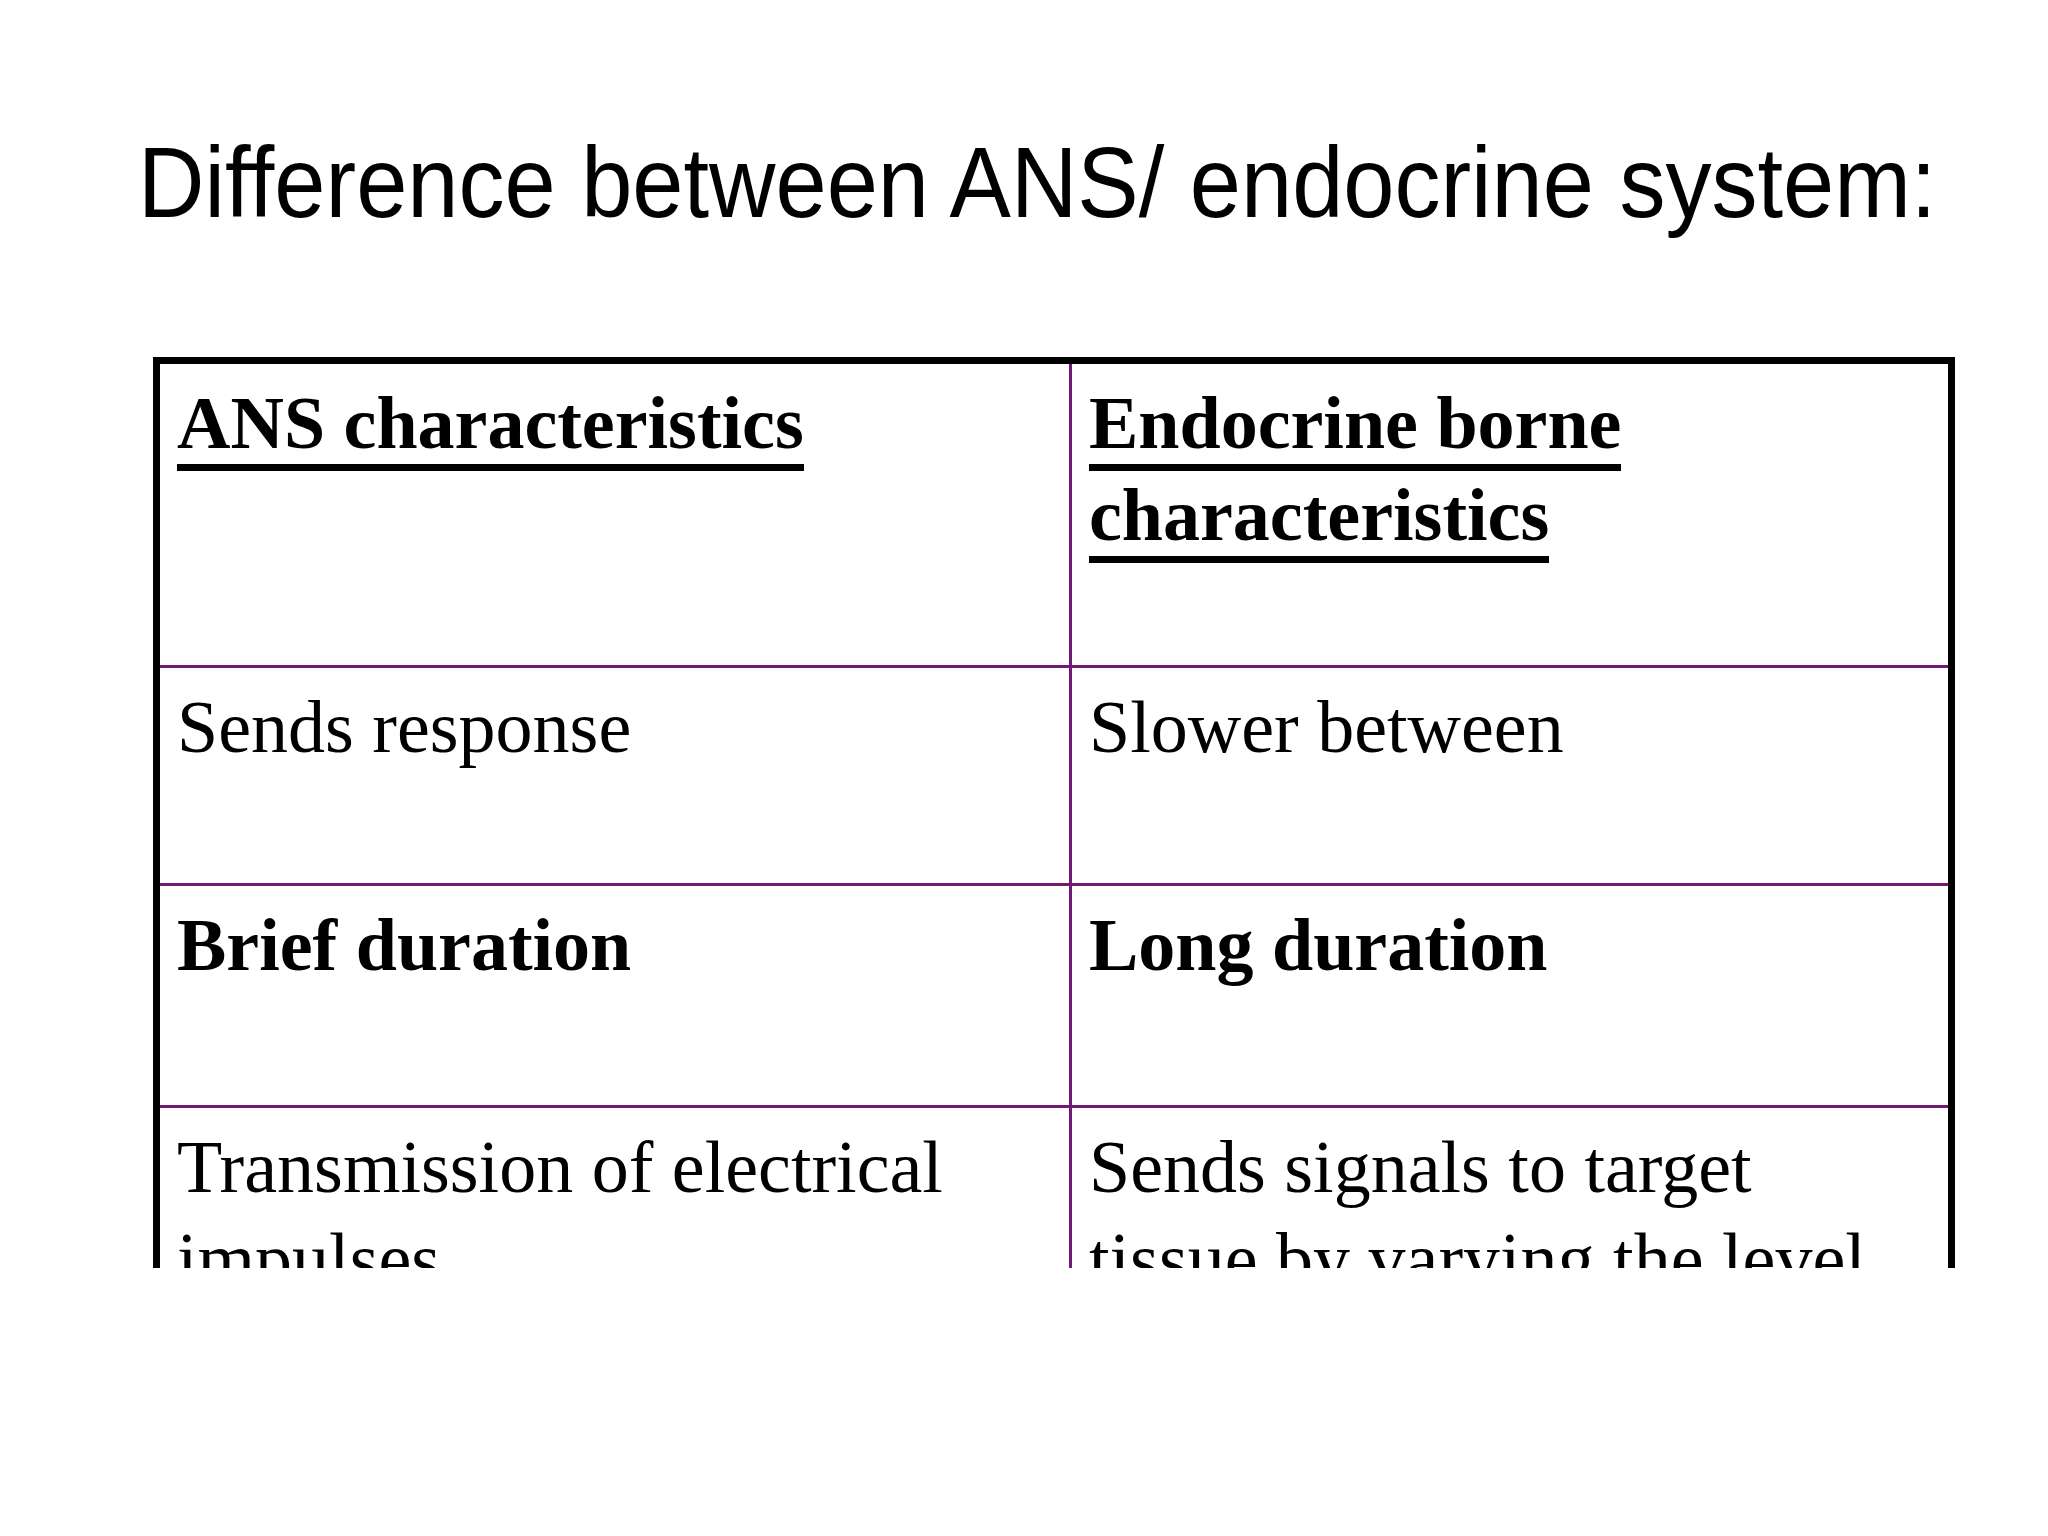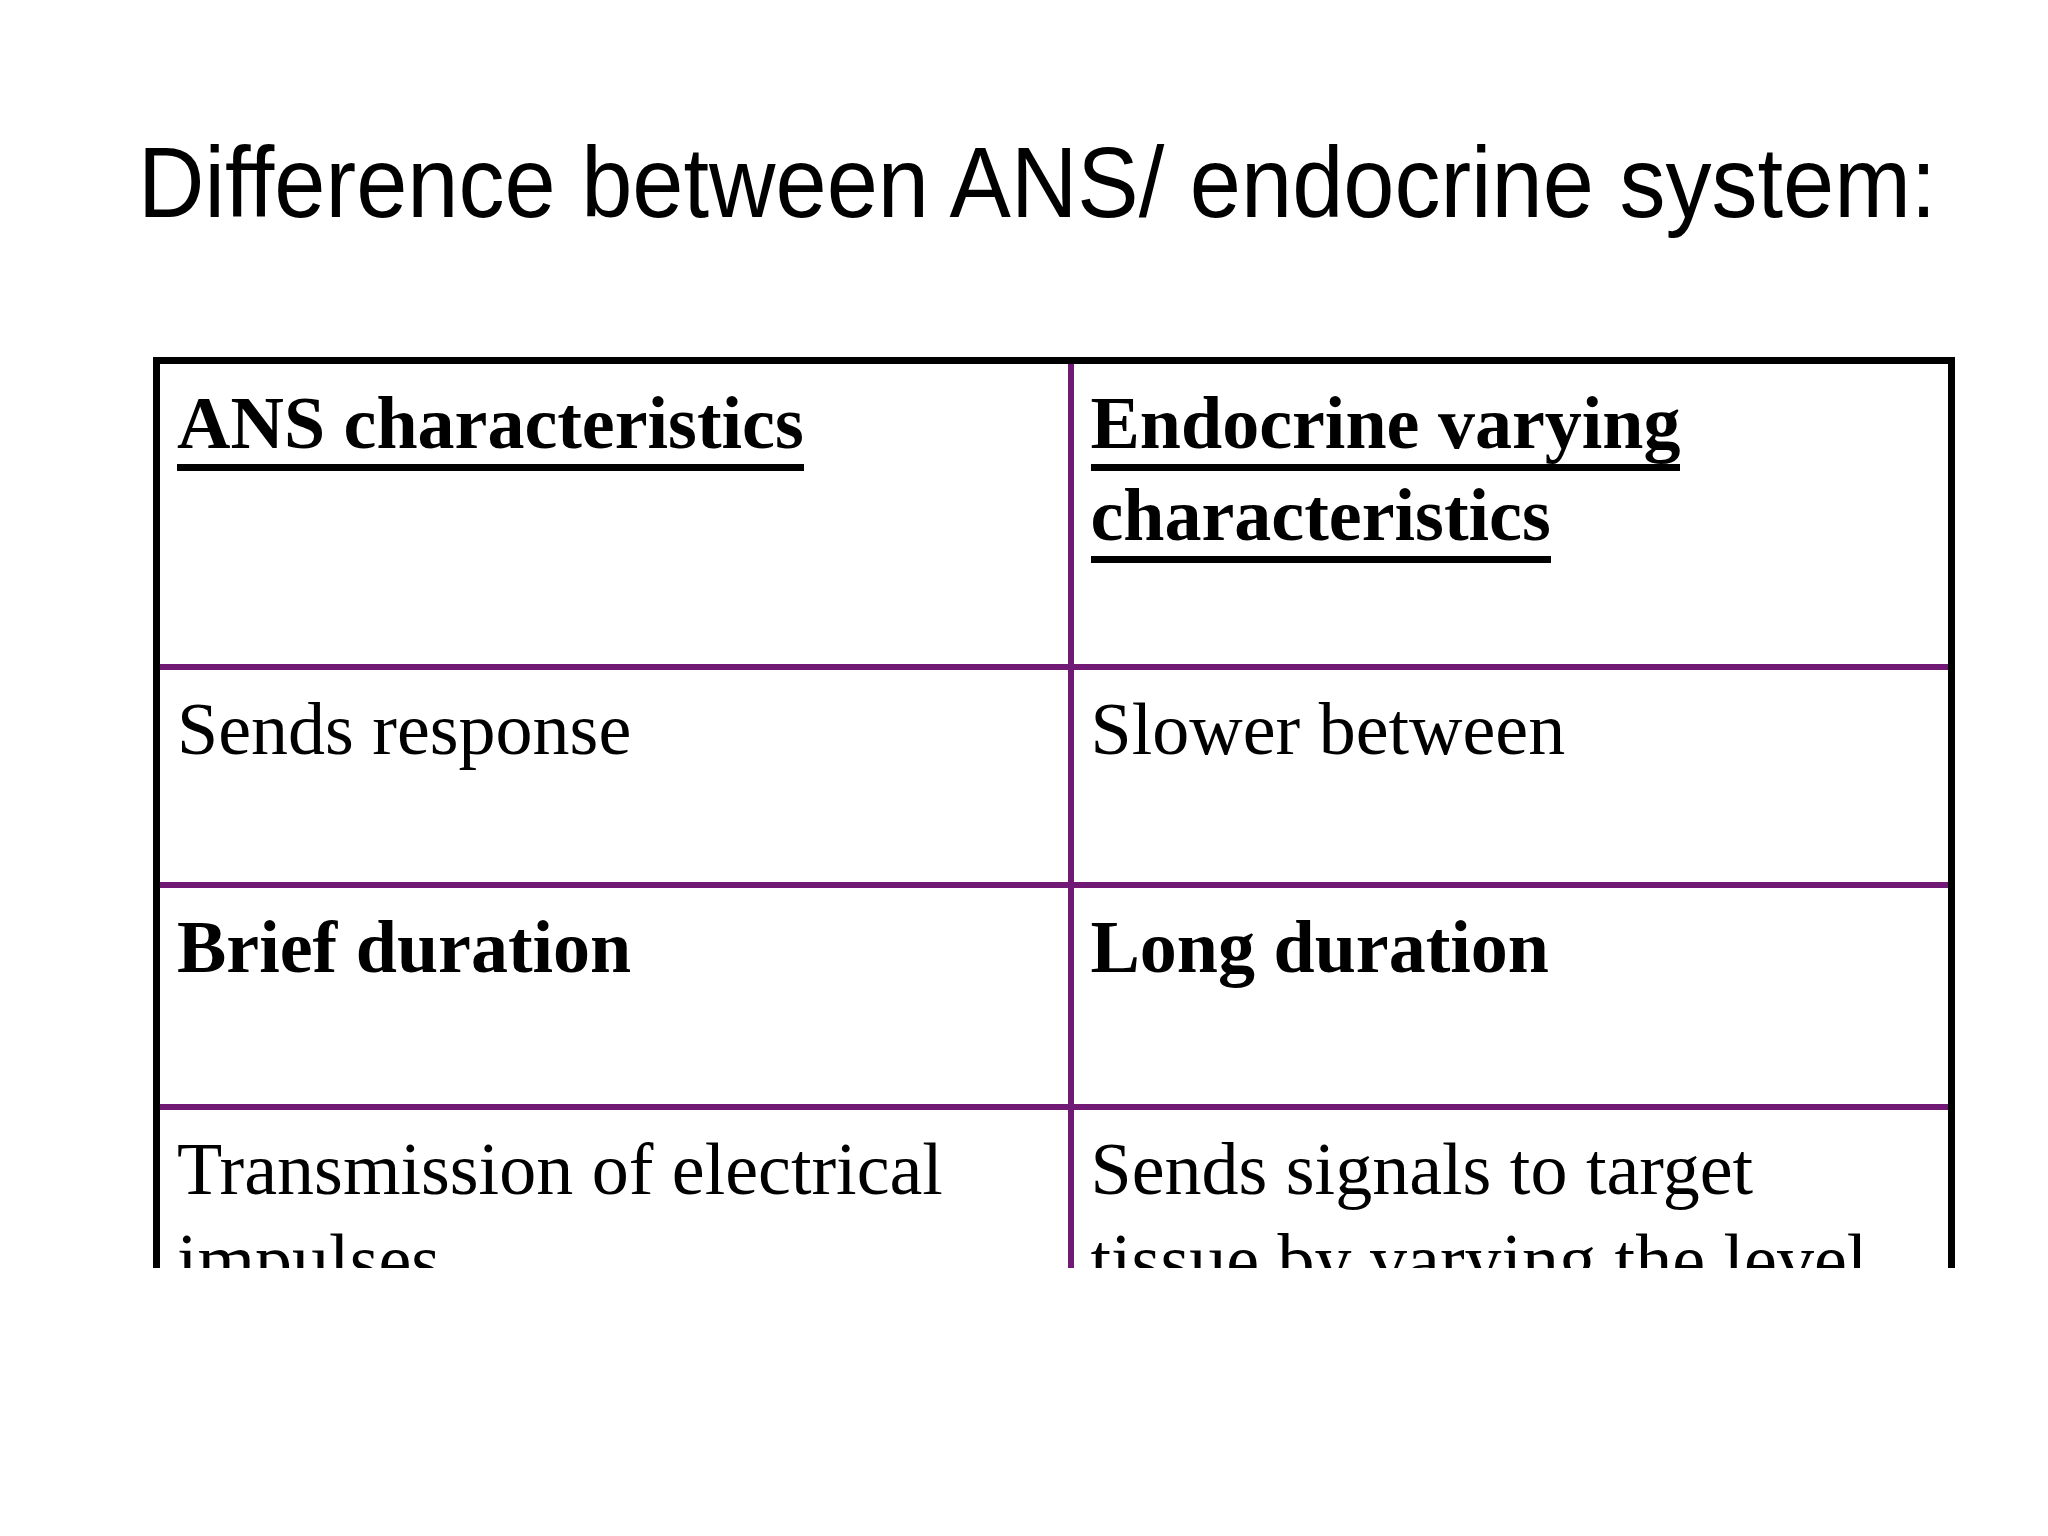--- a/index.html
+++ b/index.html
@@ -36,21 +36,21 @@
     table-layout: fixed;
     border: 7px solid #000000;
     font-family: "Liberation Serif", serif;
     font-size: 74px;
     line-height: 1.24;
     color: #000000;
   }
   table.compare col.c1 { width: 914px; }
   table.compare col.c2 { width: 881px; }
   table.compare td {
-    border: 6px solid #701a75;
+    border: 3px solid #701a75;
     vertical-align: top;
     padding: 14px 18px 0 17px;
     white-space: pre-line;
   }
   tr.row-header  { height: 306px; }
   tr.row-1       { height: 218px; }
   tr.row-2       { height: 222px; font-weight: bold; }
   tr.row-3       { height: 392px; }
   tr.row-header td {
     font-weight: bold;
@@ -76,21 +76,21 @@
   <div class="slide-title">Difference between ANS/ endocrine system:</div>
 
   <table class="compare">
     <colgroup>
       <col class="c1">
       <col class="c2">
     </colgroup>
     <tbody>
       <tr class="row-header">
         <td><span class="hdr-underline">ANS characteristics</span></td>
-        <td><span class="hdr-underline">Endocrine varying characteristics</span></td>
+        <td><span class="hdr-underline">Endocrine borne characteristics</span></td>
       </tr>
       <tr class="row-1">
         <td>Sends response</td>
         <td>Slower between</td>
       </tr>
       <tr class="row-2">
         <td>Brief duration</td>
         <td>Long duration</td>
       </tr>
       <tr class="row-3">

